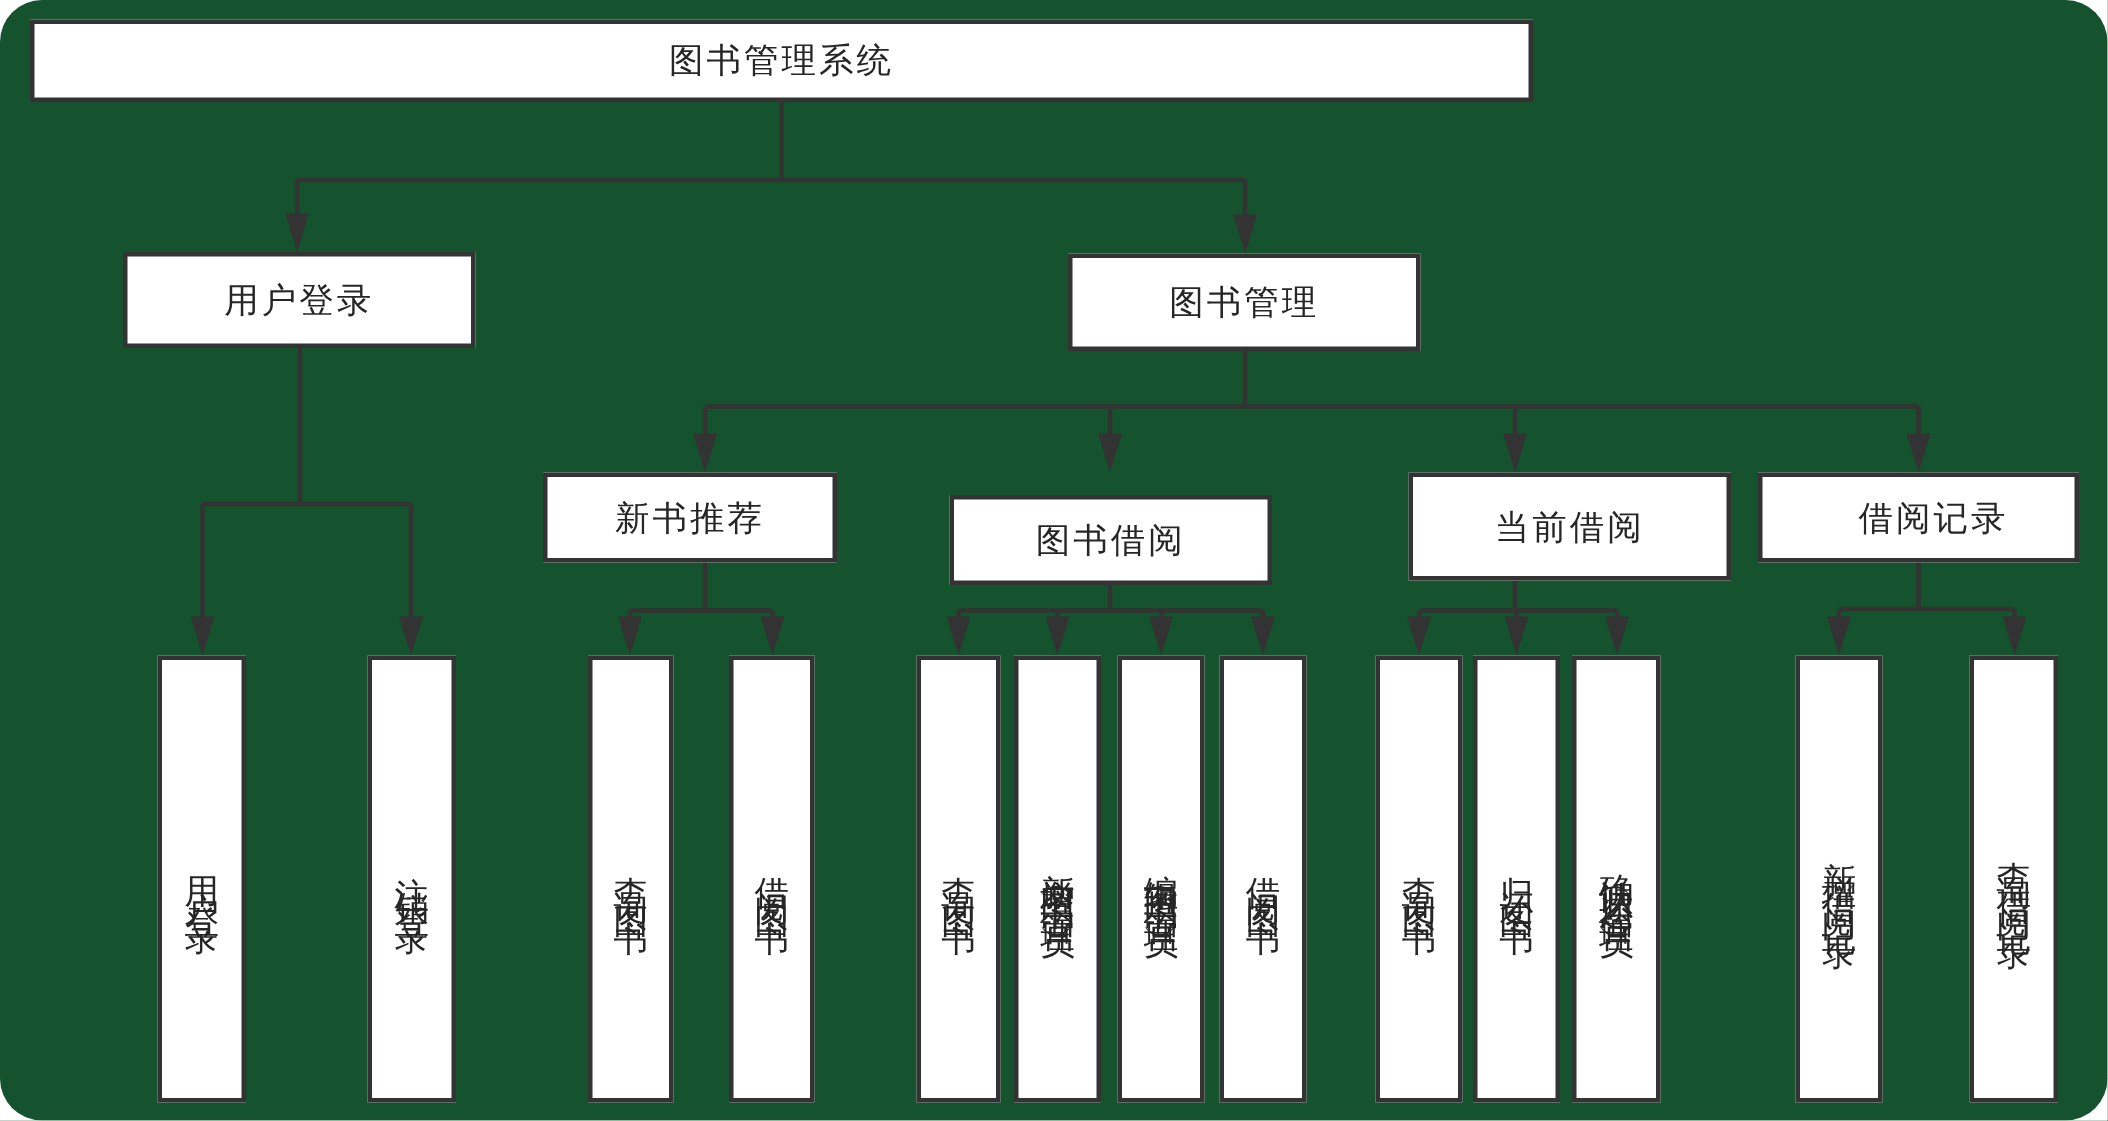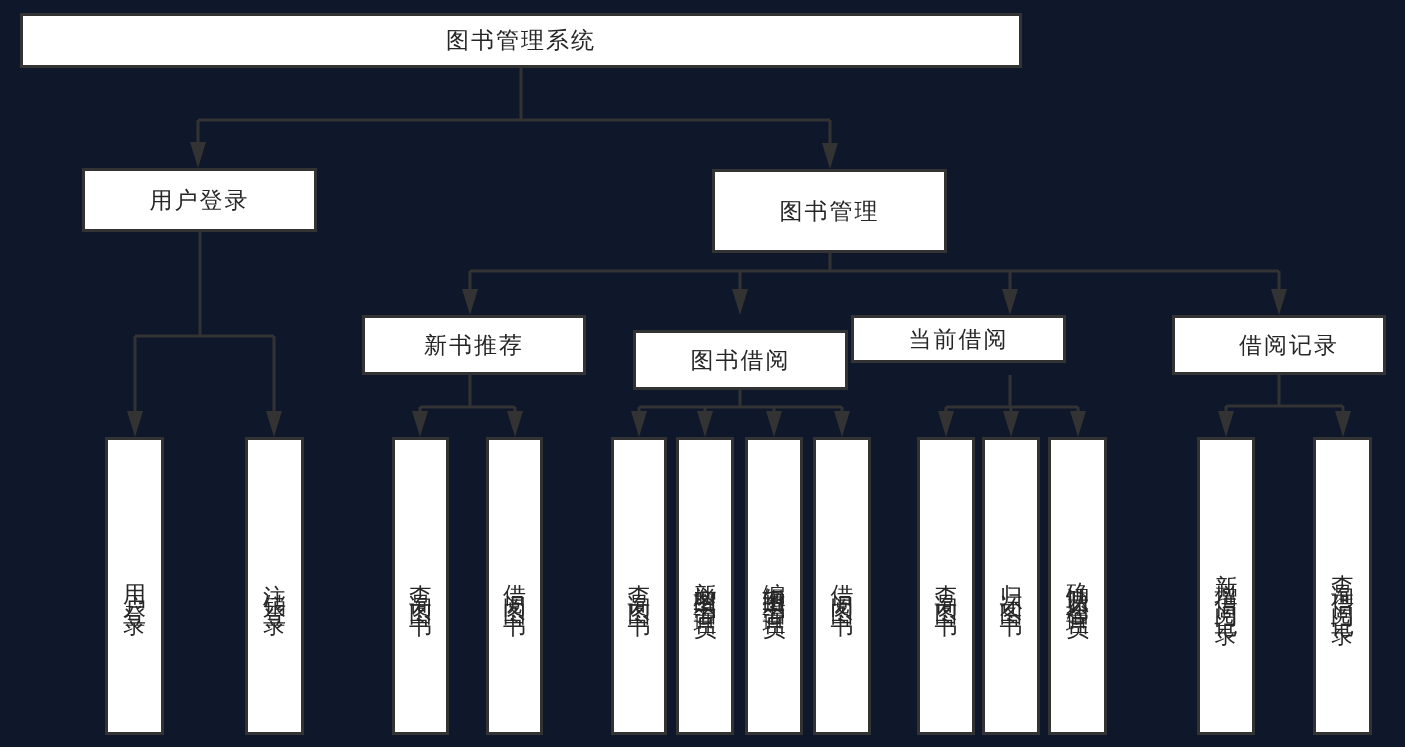--- a/index.html
+++ b/index.html
@@ -4,23 +4,24 @@
 <style>
   html, body {
     margin: 0;
     padding: 0;
     background: #ffffff;
   }
   .stage {
     position: relative;
     width: 1405px;
     height: 747px;
-    background: #0f172a;
+    background: #14532d;
     font-family: "Liberation Sans", sans-serif;
     overflow: hidden;
+    border-radius: 28px;
   }
   svg.connectors {
     position: absolute;
     left: 0;
     top: 0;
     z-index: 1;
   }
   .box {
     position: absolute;
     box-sizing: border-box;
@@ -97,31 +98,31 @@
     </g>
   </svg>
 
   <div class="box h" style="left:20px; top:13px; width:1002px; height:55px;">
     <span>图书管理系统</span>
   </div>
 
   <div class="box h" style="left:82px; top:168px; width:235px; height:64px;">
     <span>用户登录</span>
   </div>
-  <div class="box h" style="left:712px; top:169px; width:235px; height:84px;">
+  <div class="box h" style="left:712px; top:169px; width:235px; height:65px;">
     <span>图书管理</span>
   </div>
 
-  <div class="box h" style="left:362px; top:315px; width:224px; height:60px;">
+  <div class="box h" style="left:362px; top:315px; width:196px; height:60px;">
     <span>新书推荐</span>
   </div>
   <div class="box h" style="left:633px; top:330px; width:215px; height:60px;">
     <span>图书借阅</span>
   </div>
-  <div class="box h" style="left:851px; top:315px; width:215px; height:48px;font-family:Liberation Serif, serif;">
+  <div class="box h" style="left:939px; top:315px; width:215px; height:72px;font-family:Liberation Serif, serif;">
     <span>当前借阅</span>
   </div>
   <div class="box h" style="left:1172px; top:315px; width:214px; height:60px;padding-left:20px;">
     <span>借阅记录</span>
   </div>
 
   <div class="box v" style="left:105px; top:437px; width:59px; height:298px;">
     <span>用户登录</span>
   </div>
   <div class="box v" style="left:245px; top:437px; width:59px; height:298px;">

